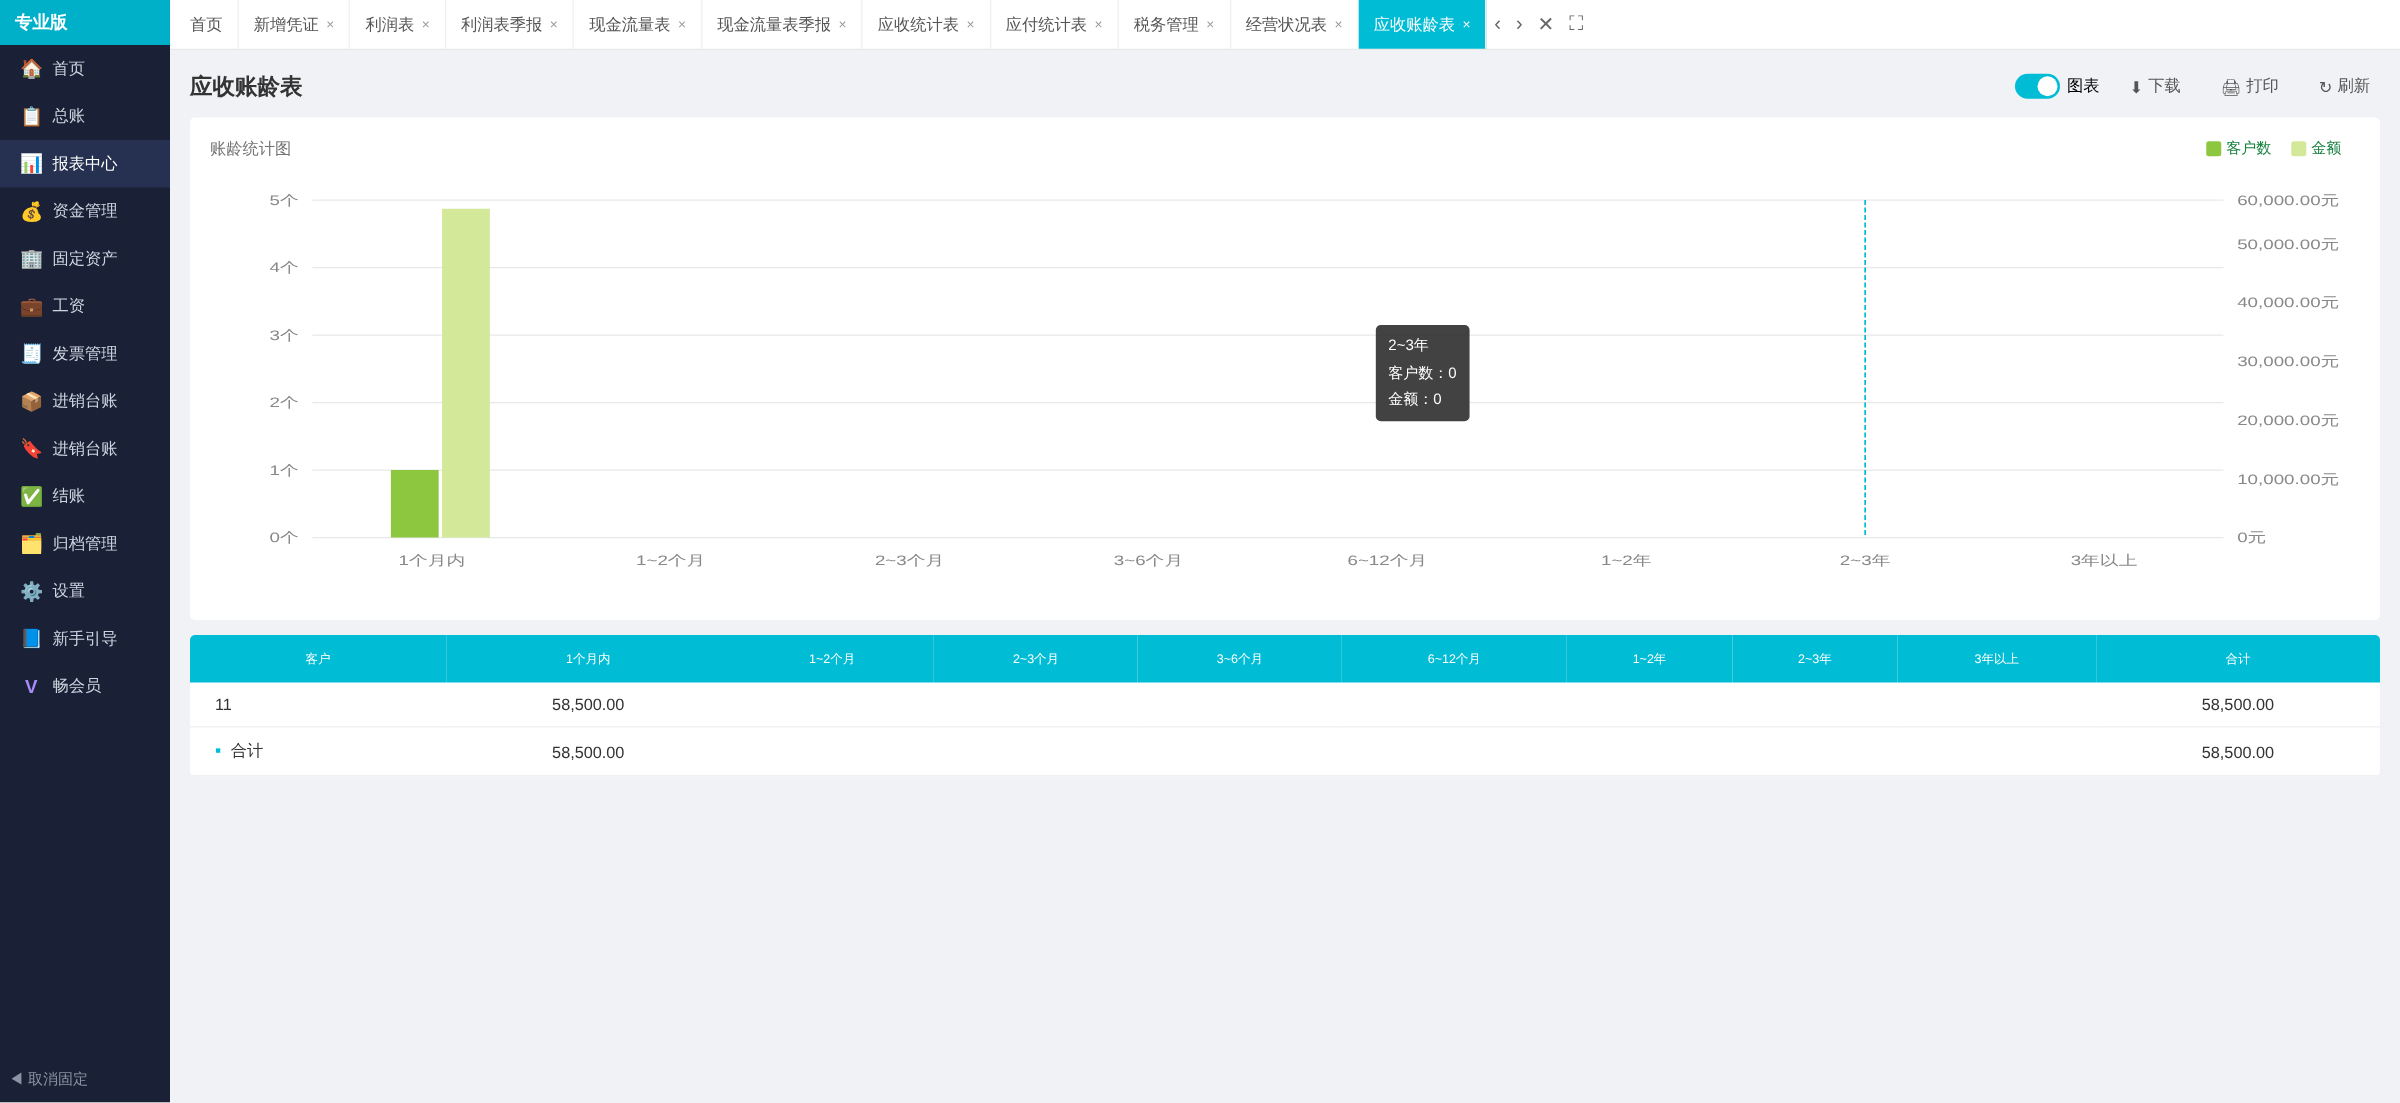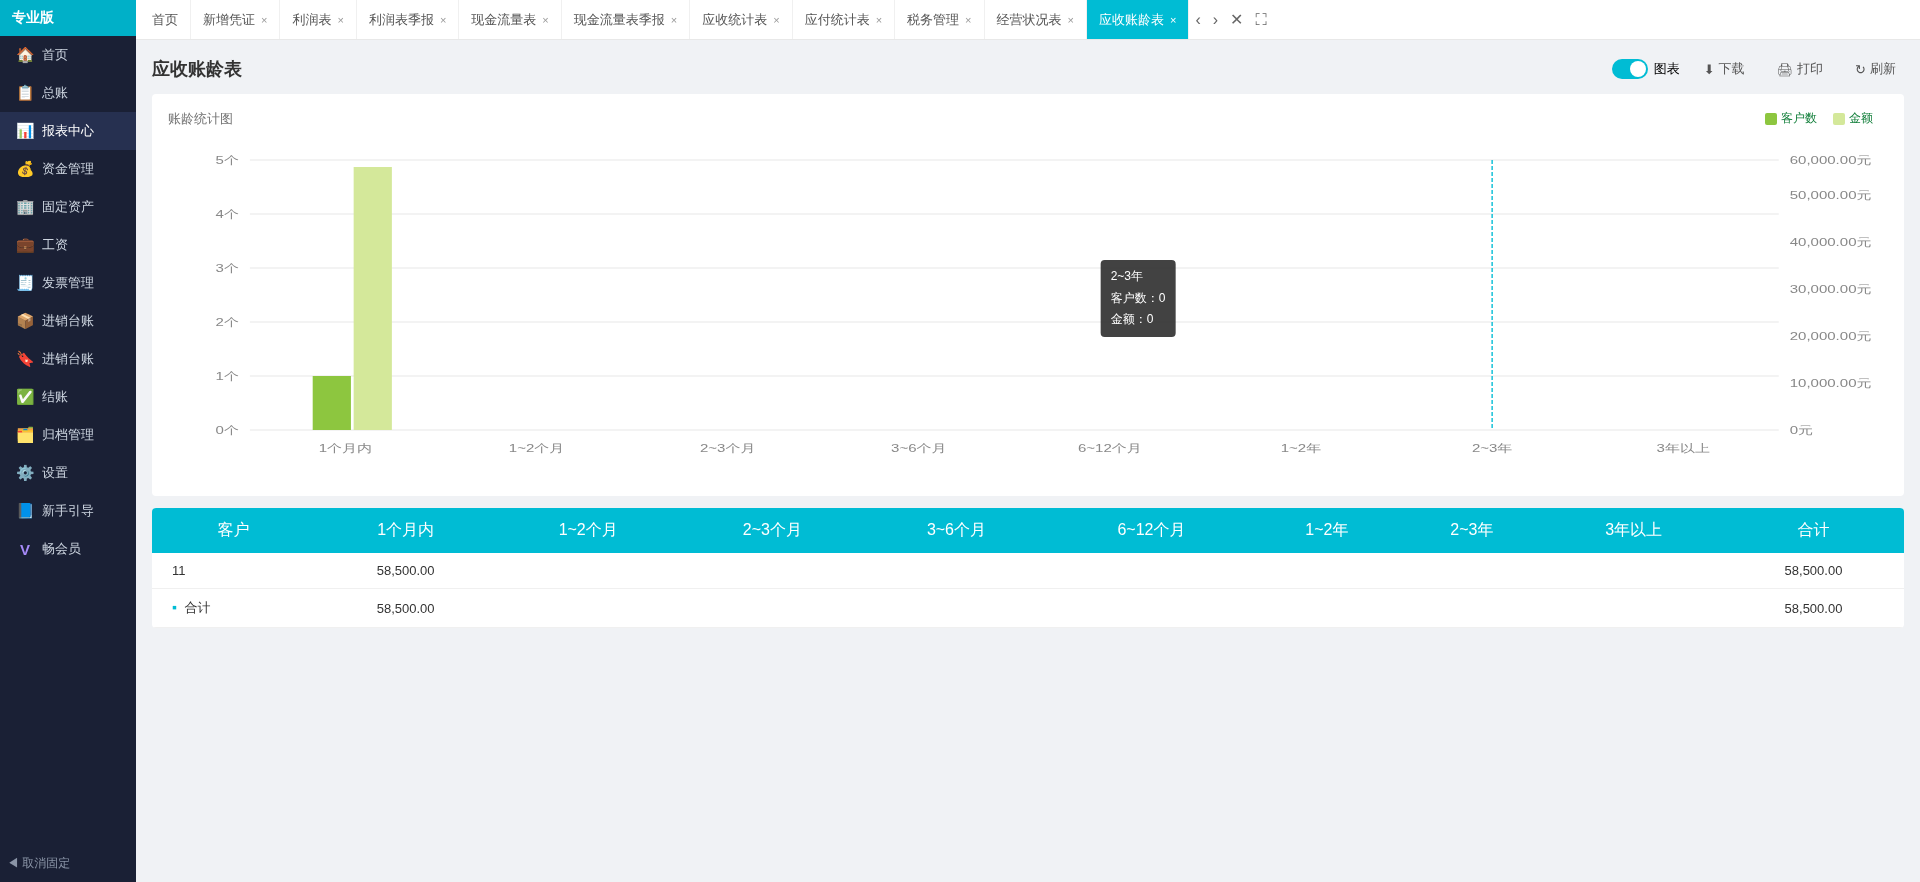--- a/index.html
+++ b/index.html
@@ -210,21 +210,21 @@
       overflow: hidden;
     }
     .data-table thead tr {
       background: #00bcd4;
       color: #fff;
     }
     .data-table th {
       padding: 12px 8px;
       text-align: center;
       font-weight: normal;
-      font-size: 16px;
+      font-size: 10px;
     }
     .data-table td {
       padding: 10px 8px;
       text-align: center;
       font-size: 13px;
       color: #333;
       border-bottom: 1px solid #f0f0f0;
     }
     .data-table tbody tr:last-child td {
       font-weight: normal;

